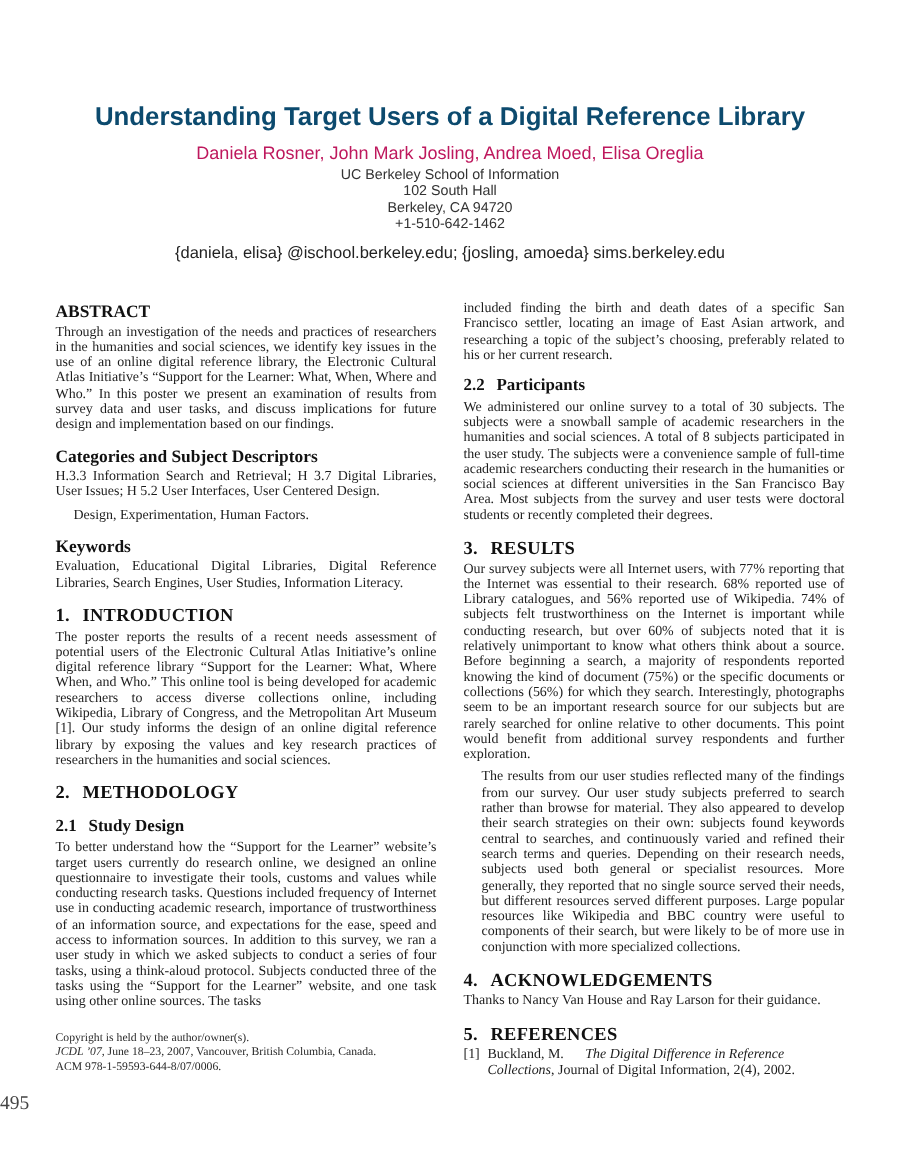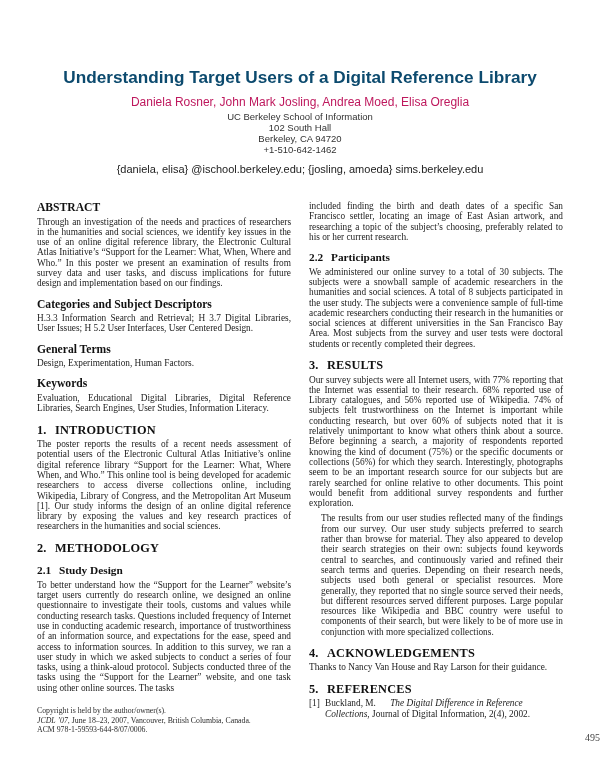--- a/index.html
+++ b/index.html
@@ -66,22 +66,22 @@
     text-indent: -16px;
     margin-top: 2px;
   }
   .ref .marker { display: inline-block; width: 16px; text-indent: 0; }
   .ref .it { font-style: italic; margin-left: 12px; }
   
   .pageno {
     position: absolute;
     left: 0; right: 0;
     bottom: 33px;
-    text-align: right;
-    font-size: 10px;
+    text-align: left;
+    font-size: 13px;
     color: #444;
   }
 </style>
 </head>
 <body>
 
 <div class="page">
 
   <header class="hdr">
     <h1 class="title">Understanding Target Users of a Digital Reference Library</h1>
@@ -98,21 +98,20 @@
   <div class="columns">
 
     <section class="col">
 
       <h2 class="uhead first">ABSTRACT</h2>
       <p>Through an investigation of the needs and practices of researchers in the humanities and social sciences, we identify key issues in the use of an online digital reference library, the Electronic Cultural Atlas Initiative’s “Support for the Learner: What, When, Where and Who.” In this poster we present an examination of results from survey data and user tasks, and discuss implications for future design and implementation based on our findings.</p>
 
       <h2 class="uhead">Categories and Subject Descriptors</h2>
       <p>H.3.3 Information Search and Retrieval; H 3.7 Digital Libraries, User Issues; H 5.2 User Interfaces, User Centered Design.</p>
 
-      <h2 class="uhead">General Terms</h2>
       <p>Design, Experimentation, Human Factors.</p>
 
       <h2 class="uhead">Keywords</h2>
       <p>Evaluation, Educational Digital Libraries, Digital Reference Libraries, Search Engines, User Studies, Information Literacy.</p>
 
       <h2 class="sechead"><span class="num">1.</span><span>INTRODUCTION</span></h2>
       <p>The poster reports the results of a recent needs assessment of potential users of the Electronic Cultural Atlas Initiative’s online digital reference library “Support for the Learner: What, Where When, and Who.” This online tool is being developed for academic researchers to access diverse collections online, including Wikipedia, Library of Congress, and the Metropolitan Art Museum [1]. Our study informs the design of an online digital reference library by exposing the values and key research practices of researchers in the humanities and social sciences.</p>
 
       <h2 class="sechead"><span class="num">2.</span><span>METHODOLOGY</span></h2>
 

